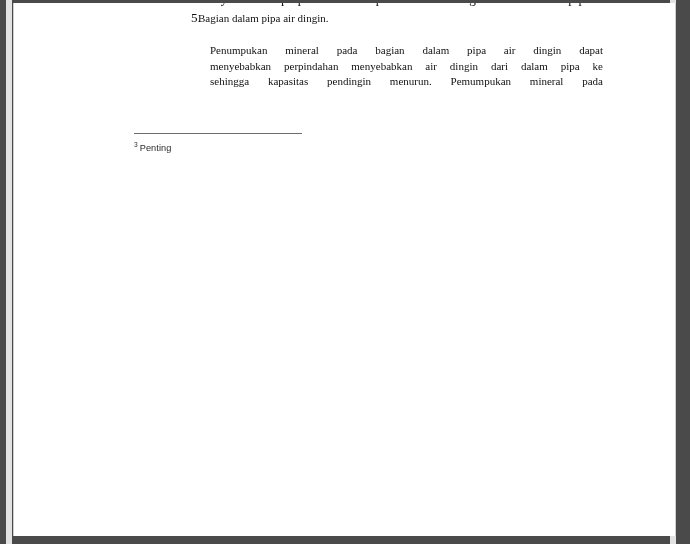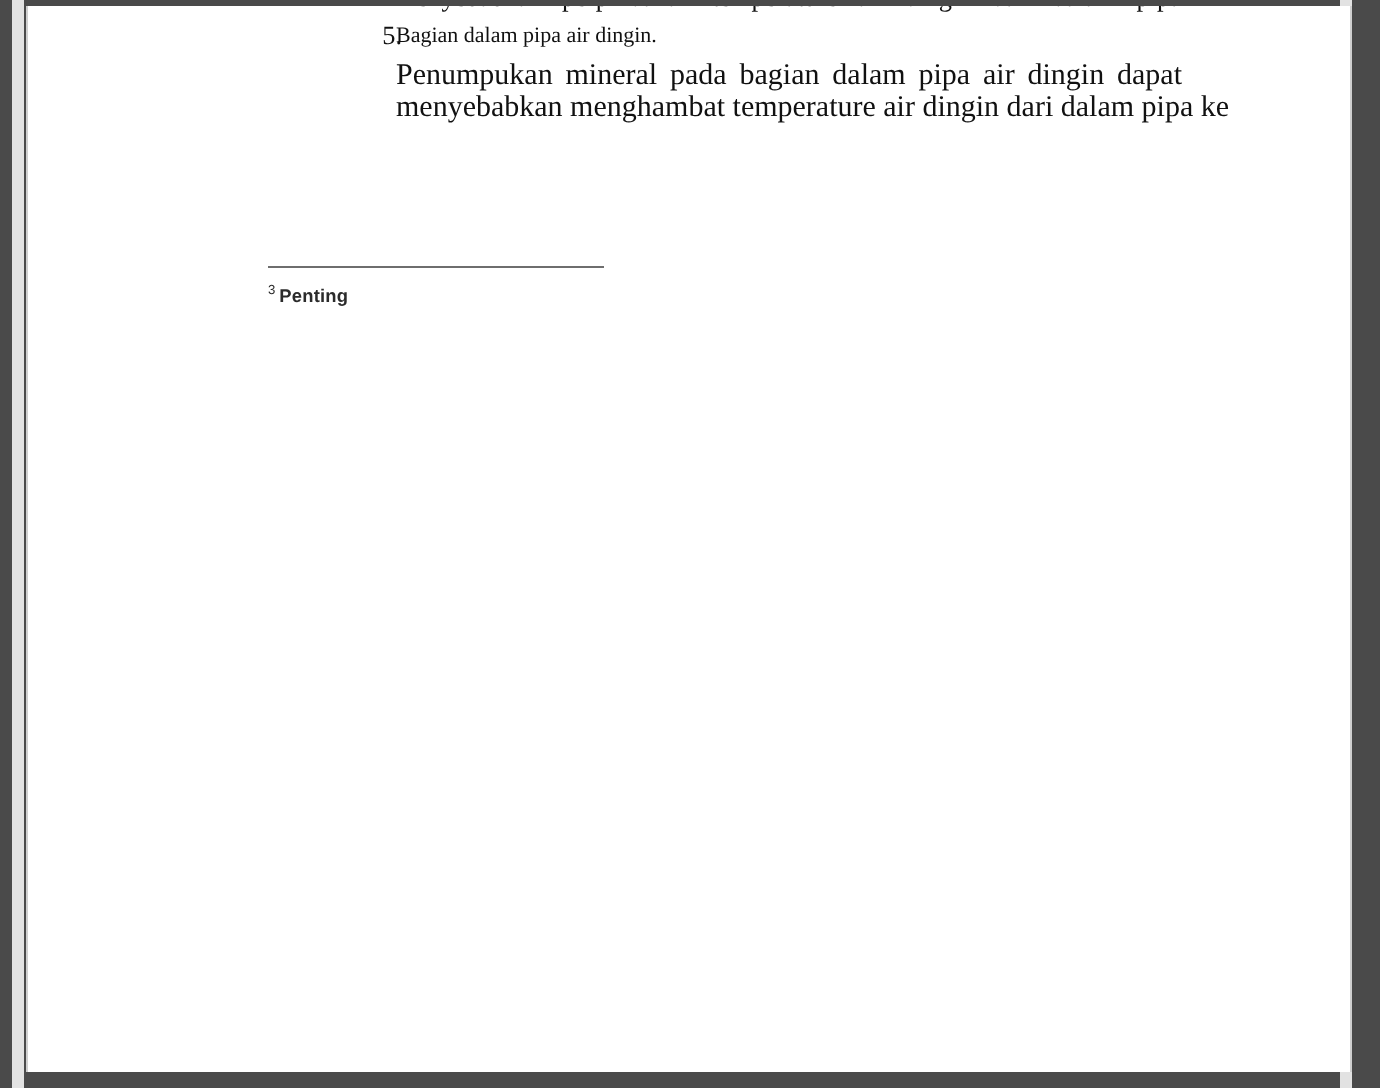--- a/index.html
+++ b/index.html
@@ -96,25 +96,25 @@
     color: #111;
     white-space: nowrap;
   }
 
   
   #body-para {
     position: absolute;
     left: 184px;
     top: 28px;
     width: 393px;
-    font-size: 15px;
+    font-size: 11px;
     line-height: 15.6px;
     color: #111;
     text-align: justify;
-    margin: 0;
+    margin: 12px;
   }
   #body-para .para-line {
     display: block;
     text-align: justify;
     text-align-last: justify;
     white-space: nowrap;
   }
   #body-para .para-line.last {
     text-align-last: left;
   }
@@ -144,21 +144,20 @@
     color: #2b2b2b;
   }
   #footnote-block .fn-mark {
     font-size: 6.6px;
     vertical-align: super;
     line-height: 0;
     margin-right: 2px;
   }
   #footnote-block .fn-text {
     letter-spacing: 0.1px;
-    font-weight: bold;
   }
 
   
   #page-blank-area {
     position: absolute;
     left: 0;
     top: 160px;
     width: 663px;
     height: 373px;
   }
@@ -177,21 +176,22 @@
       <span class="clip-text">menyebabkan perpindahan temperature air dingin dari dalam pipa</span>
     </div>
 
     <div class="list-row">
       <span class="list-marker">5.</span>
       <span class="list-text">Bagian dalam pipa air dingin.</span>
     </div>
 
     <p id="body-para">
       <span class="para-line">Penumpukan mineral pada bagian dalam pipa air dingin dapat</span>
-      <span class="para-line">menyebabkan menghambat temperature air dingin dari dalam pipa ke</span>
+      <span class="para-line">menyebabkan perpindahan menyebabkan air dingin dari dalam pipa ke</span>
+      <span class="para-line">sehingga kapasitas pendingin menurun. Pemumpukan mineral pada</span>
     </p>
 
     <div id="footnote-rule"></div>
 
     <div id="footnote-block">
       <span class="fn-mark">3</span><span class="fn-text">Penting</span>
     </div>
 
     <div id="page-blank-area"></div>
 

